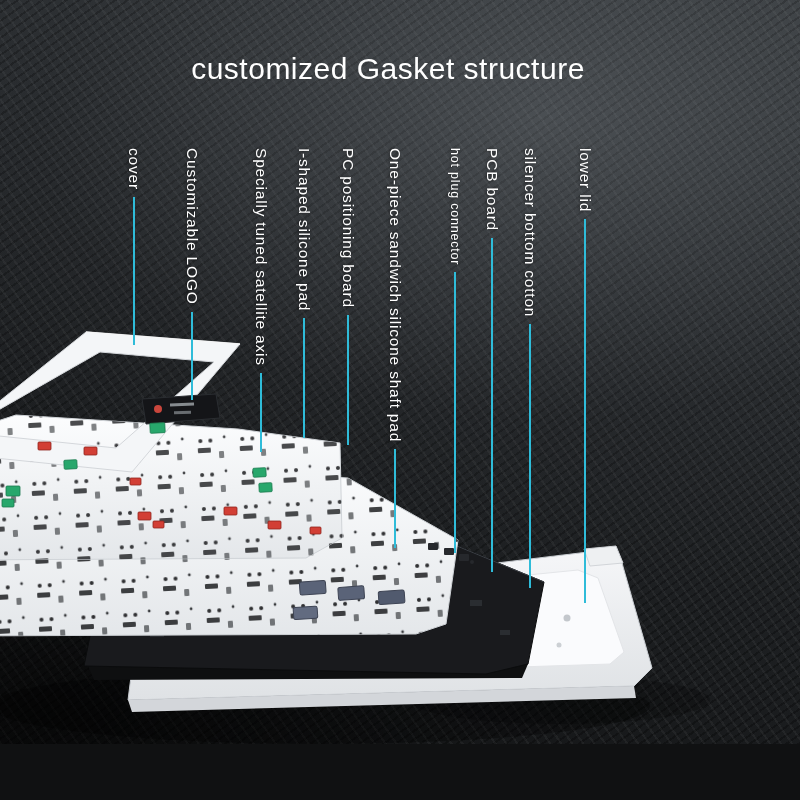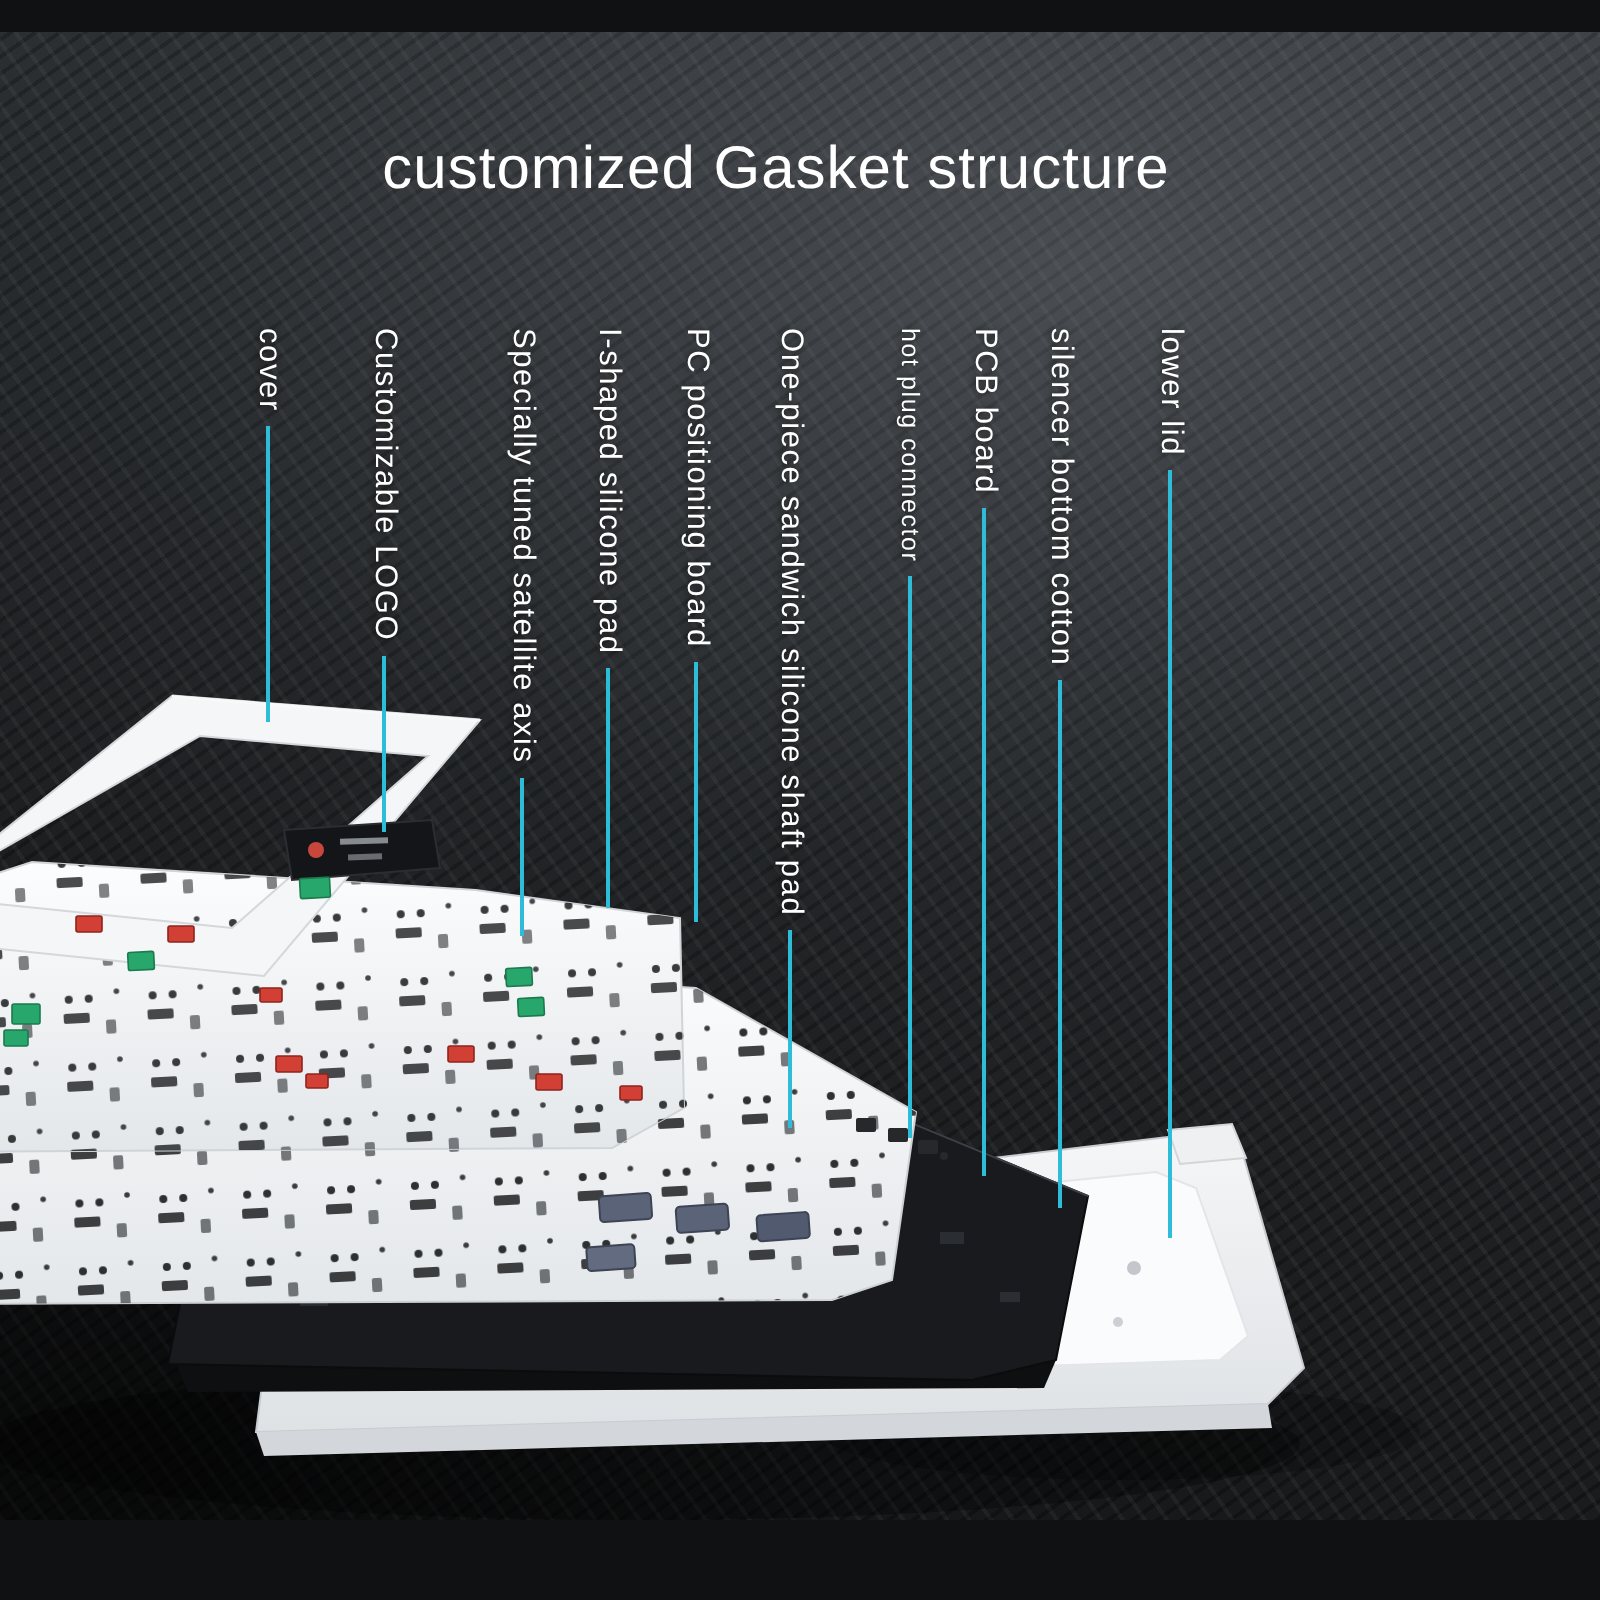--- a/index.html
+++ b/index.html
@@ -4,21 +4,20 @@
 <style>
   html,body{margin:0;padding:0;background:#101112;}
   body{width:800px;height:800px;overflow:hidden;font-family:"Liberation Sans",sans-serif;}
   .scene{position:relative;width:800px;height:744px;overflow:hidden;
     background:
       radial-gradient(80% 60% at 6% 96%, rgba(0,0,0,.55), rgba(0,0,0,0) 60%),
       radial-gradient(140% 90% at 68% 16%, rgba(122,128,134,.38), rgba(60,63,67,.12) 45%, rgba(0,0,0,0) 72%),
       repeating-linear-gradient(55deg, rgba(255,255,255,.045) 0 2px, rgba(0,0,0,0) 2px 9px),
       repeating-linear-gradient(-35deg, rgba(0,0,0,.28) 0 2px, rgba(0,0,0,0) 2px 7px),
       linear-gradient(200deg,#35393c 0%,#272a2d 35%,#1a1c1e 70%,#101112 100%);
-    margin-top: 16px;
   }
   .page-title{position:absolute;top:52px;left:0;width:100%;text-align:center;margin:0;
     color:#ffffff;font-size:30px;font-weight:500;letter-spacing:.5px;transform:translateX(-12px);z-index:6;}
   .diagram-svg{position:absolute;left:0;top:0;z-index:1;}
   .callout{position:absolute;top:148px;width:22px;display:flex;flex-direction:column;align-items:center;z-index:5;}
   .callout-text{writing-mode:vertical-rl;text-orientation:mixed;white-space:nowrap;
     color:var(--label,#fff);font-size:15.5px;letter-spacing:.8px;text-shadow:0 1px 3px rgba(0,0,0,.55);}
   .callout.small .callout-text{font-size:12.5px;}
   .leader{flex:1 1 auto;width:2px;min-height:8px;background:var(--accent,#2fbcd9);margin-top:7px;}
 </style>

